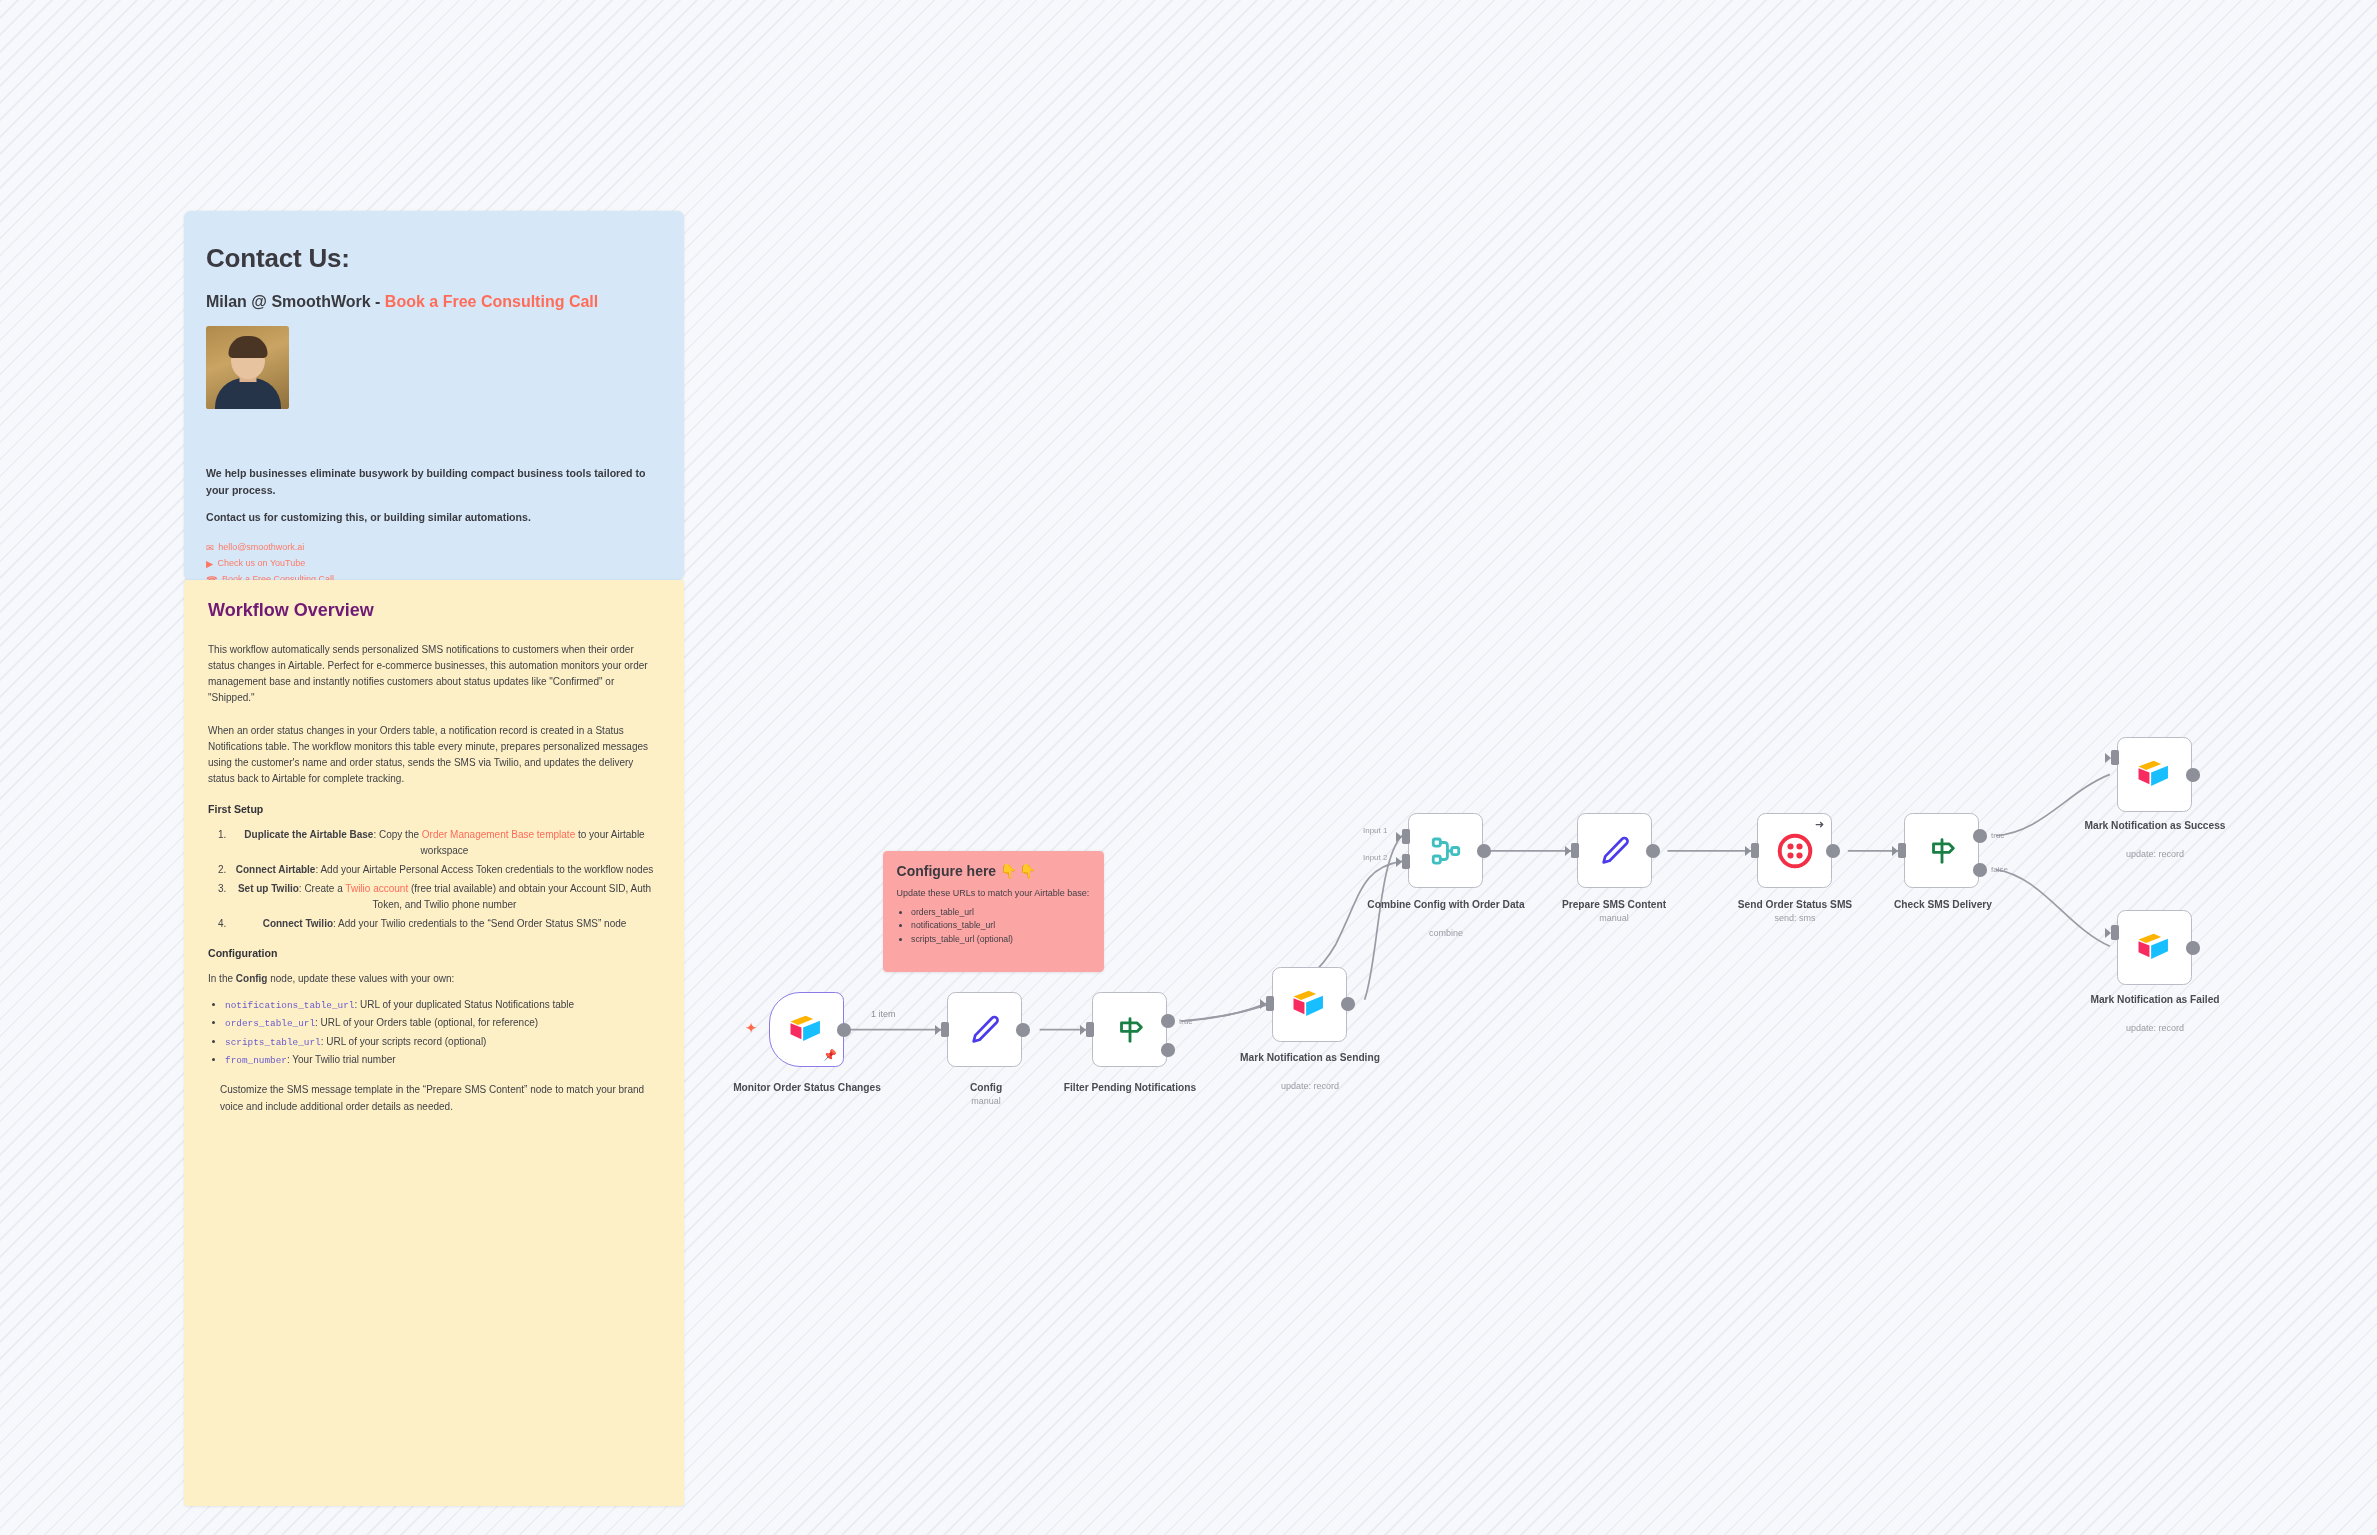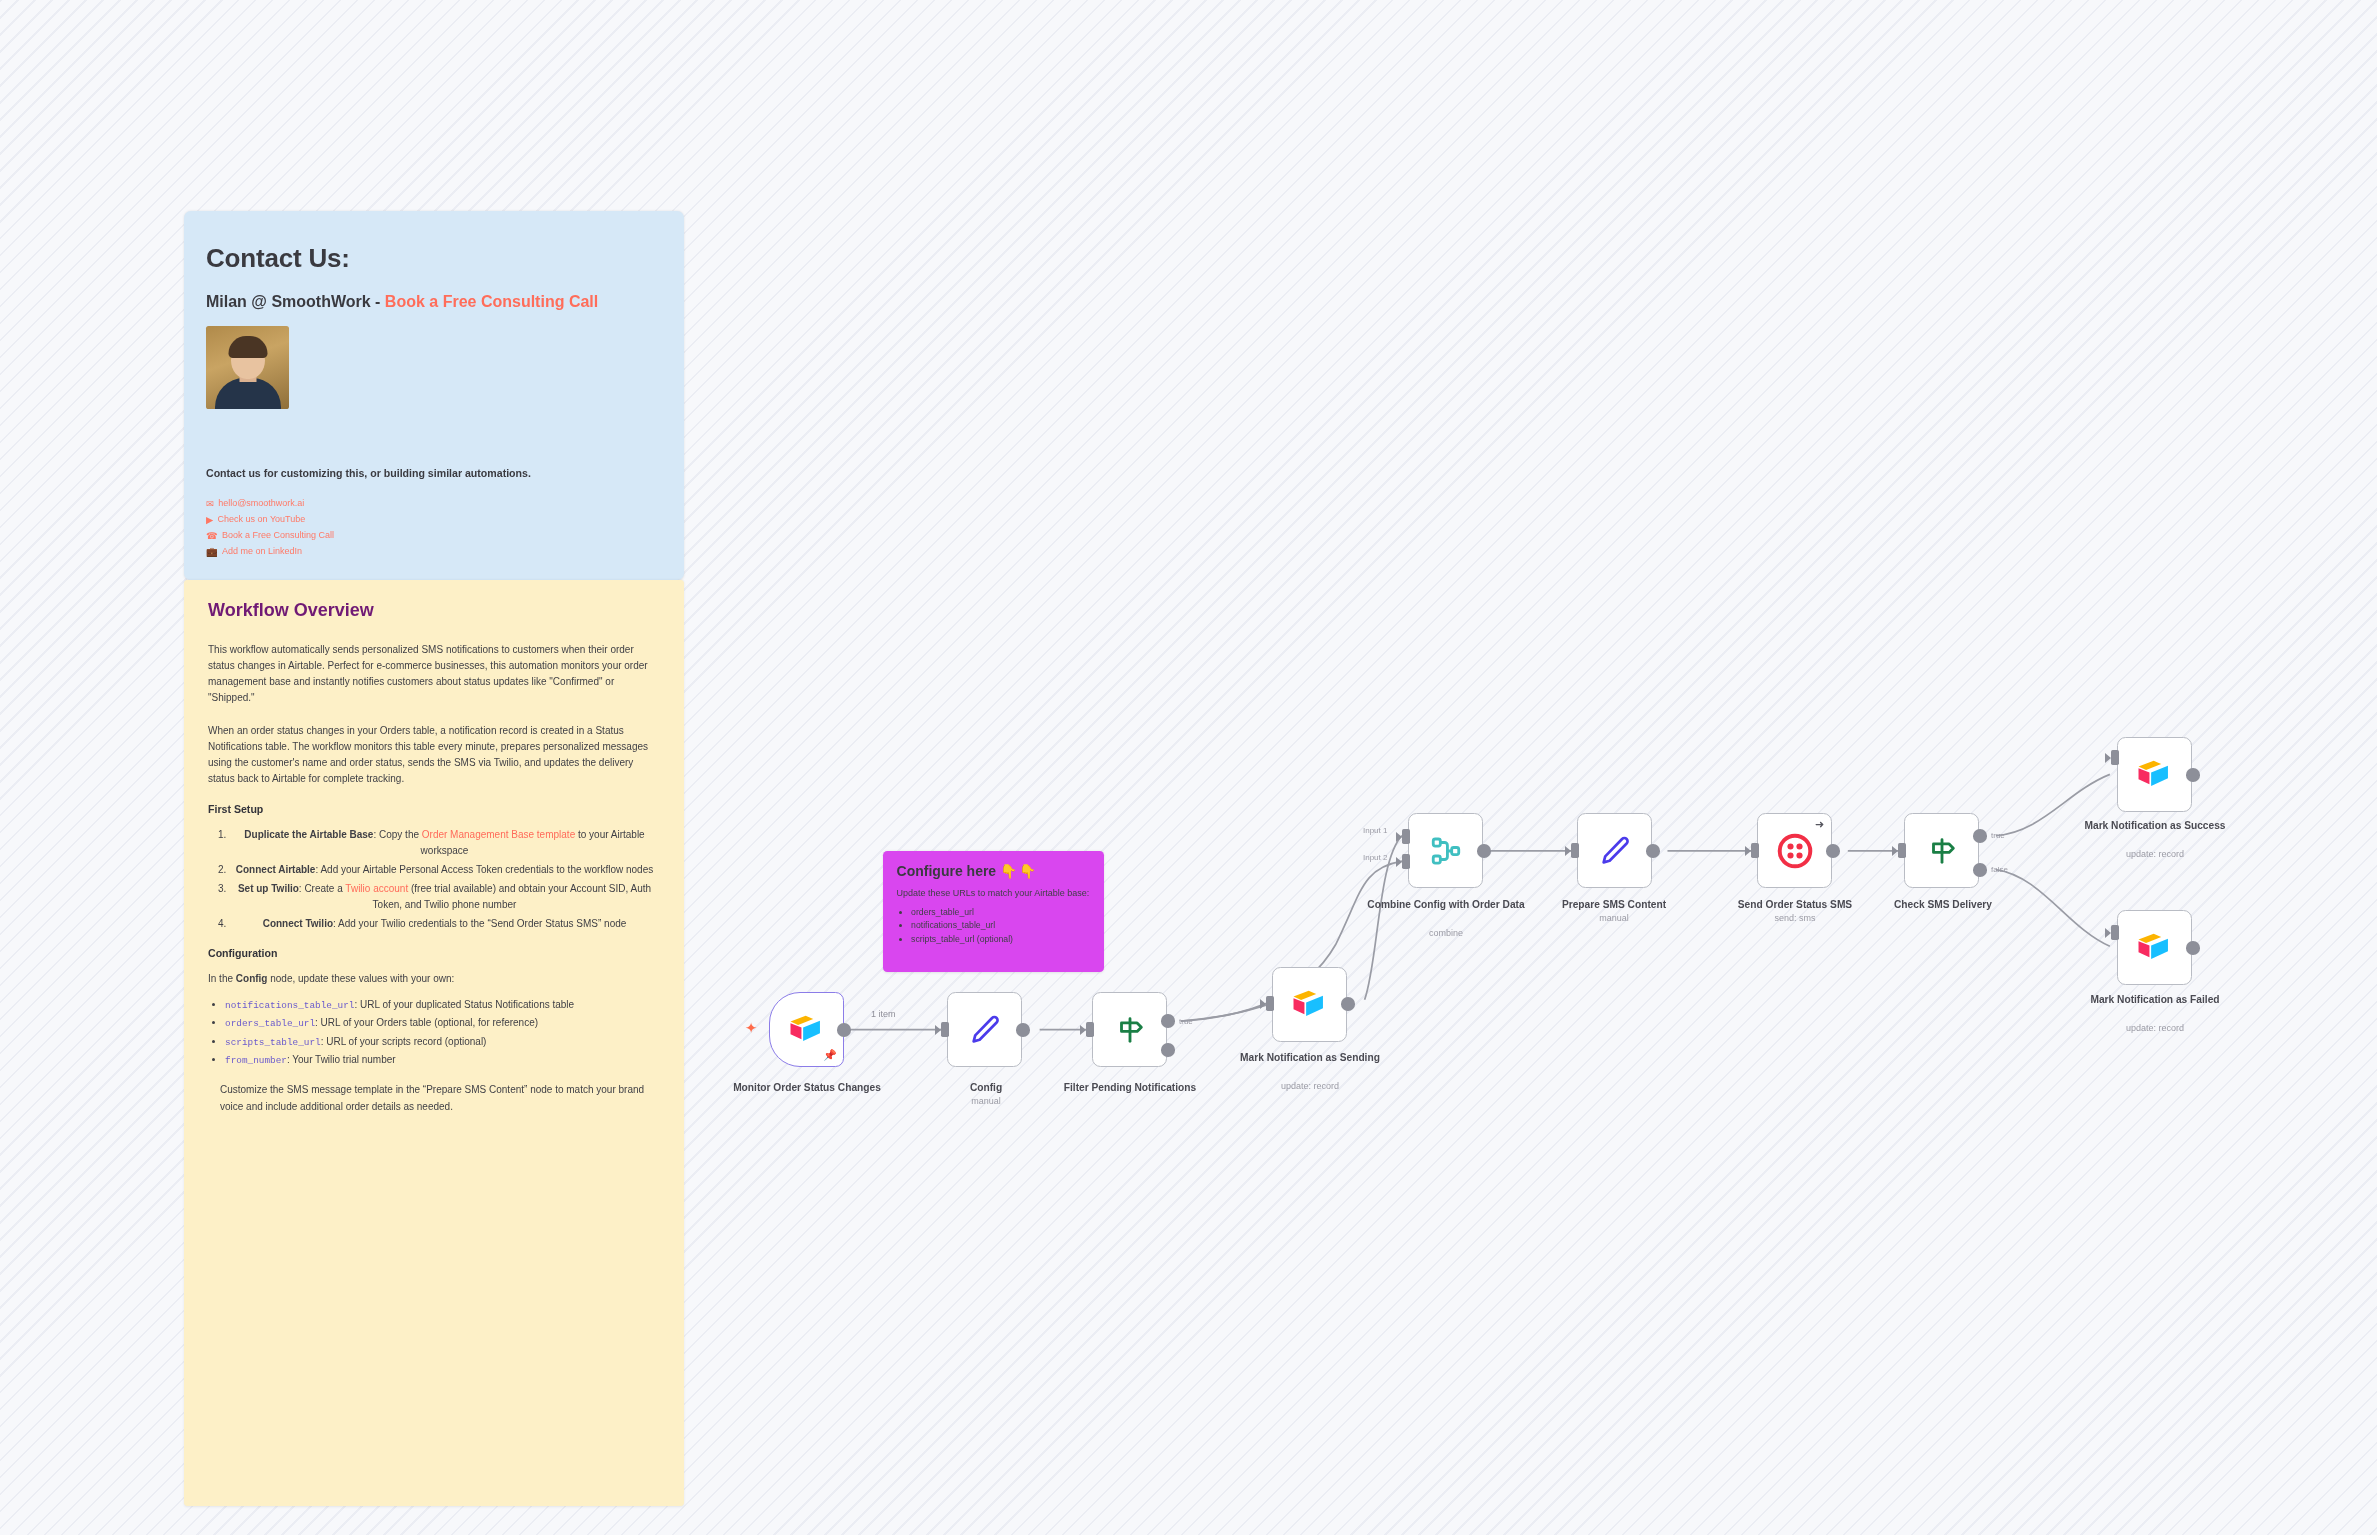--- a/index.html
+++ b/index.html
@@ -100,21 +100,21 @@
   }
   .redlink{color:#ff6b5a;}
   .indent-p{
     font-size:10px;line-height:1.62;color:#3f3f45;
     margin:0 0 0 12px;
   }
 
   
   #configure-note{
     left:883px;top:851px;width:221px;height:121px;
-    background:#d946ef;border-radius:4.3px;
+    background:#fca5a5;border-radius:4.3px;
     box-shadow:0 0.9px 2.6px rgba(0,0,0,.09);
     padding:12px 13.6px;box-sizing:border-box;
   }
   #configure-note h3{
     font-size:14px;font-weight:700;color:#3a3a40;margin:0 0 7.7px 0;
     display:flex;align-items:center;gap:4.3px;
   }
   #configure-note .pointers{font-size:13.6px;letter-spacing:1.7px;}
   #configure-note p{font-size:9px;line-height:1.45;color:#3f3f45;margin:0 0 6px 0;}
   #configure-note ul{margin:0;padding-left:14.5px;font-size:8.7px;line-height:1.55;color:#3f3f45;}
@@ -213,20 +213,21 @@
     <div class="note-h1">Contact Us:</div>
     <div class="note-h2">
       <span>Milan @ SmoothWork - </span><span class="link">Book a Free Consulting Call</span>
     </div>
     <div id="avatar">
       <div class="body"></div>
         <div class="neck"></div>
         <div class="head"></div>
         <div class="hair"></div>
     </div>
+    <div class="note-p">We help businesses eliminate busywork by building compact business tools tailored to your process.</div>
     <div class="note-p">Contact us for customizing this, or building similar automations.</div>
     <div class="links">
       <div class="link-row">
         <span class="gl">✉</span>
         <span>hello@smoothwork.ai</span>
       </div>
       <div class="link-row">
         <span class="gl">▶</span>
         <span>Check us on YouTube</span>
       </div>

